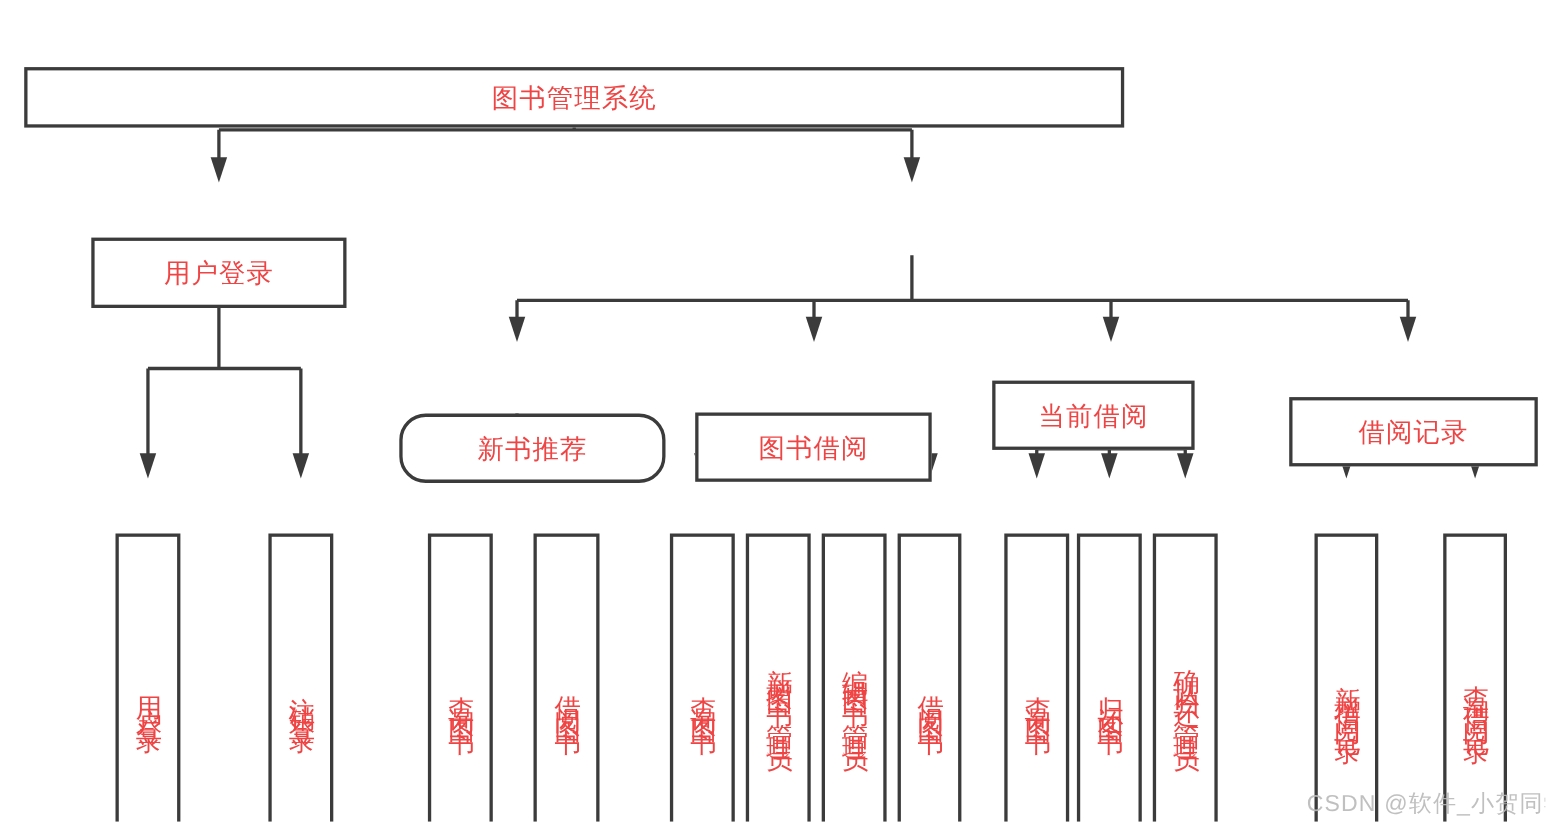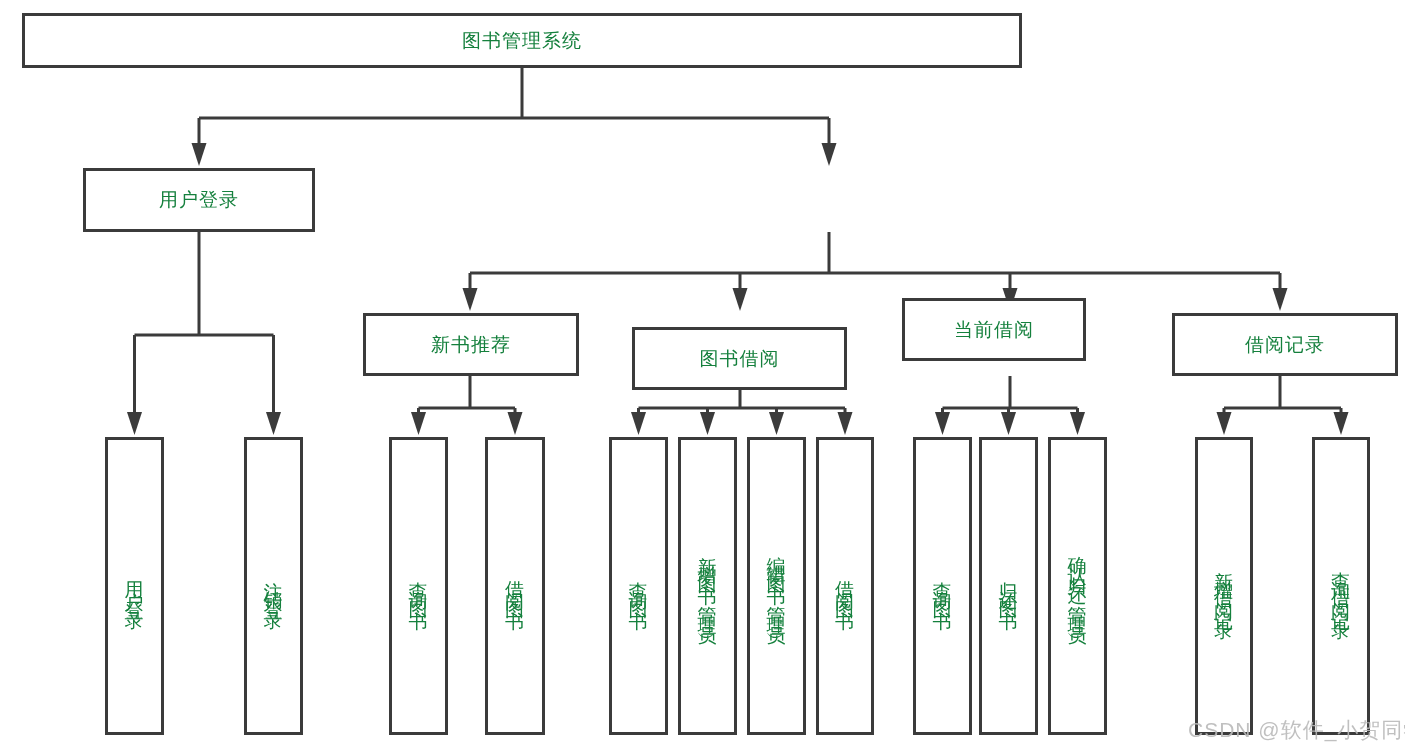--- a/index.html
+++ b/index.html
@@ -9,44 +9,45 @@
     background:#ffffff;
     font-family:"Liberation Sans","DejaVu Sans",sans-serif;
     overflow:hidden;
   }
   #wires{position:absolute;left:0;top:0;width:1405px;height:747px;}
   .box{
     position:absolute;
     box-sizing:border-box;
     background:#ffffff;
     border:3px solid #3b3b3b;
-    color:#15803d;
+    color:#ef4444;
     display:flex;
     align-items:center;
     justify-content:center;
-    font-size:19px;
+    font-size:24px;
     letter-spacing:1px;
     text-align:center;
     z-index:2;
+    margin-top:48px;
   }
   .vbox{
     writing-mode:vertical-rl;
     text-orientation:mixed;
     letter-spacing:10px;
     top:437px;
     height:298px;
     line-height:1;
   }
   
   #n-root   {left:22px;  top:13px;  width:1000px; height:55px;}
   
   #n-login  {left:83px;  top:168px; width:232px;  height:64px;}
   #n-mgmt   {left:713px; top:168px; width:232px;  height:64px;}
   
-  #n-newbook{left:363px; top:313px; width:216px;  height:63px;}
+  #n-newbook{left:363px; top:328px; width:242px;  height:63px;border-radius:24px;}
   #n-borrow {left:632px; top:327px; width:215px;  height:63px;}
   #n-current{left:902px; top:298px; width:184px;  height:63px;}
   #n-records{left:1172px;top:313px; width:226px;  height:63px;}
   
   #l-a1{left:105px; width:59px;}
   #l-a2{left:244px; width:59px;}
   #l-b1{left:389px; width:59px;}
   #l-b2{left:485px; width:60px;}
   #l-c1{left:609px; width:59px;}
   #l-c2{left:678px; width:59px;}

